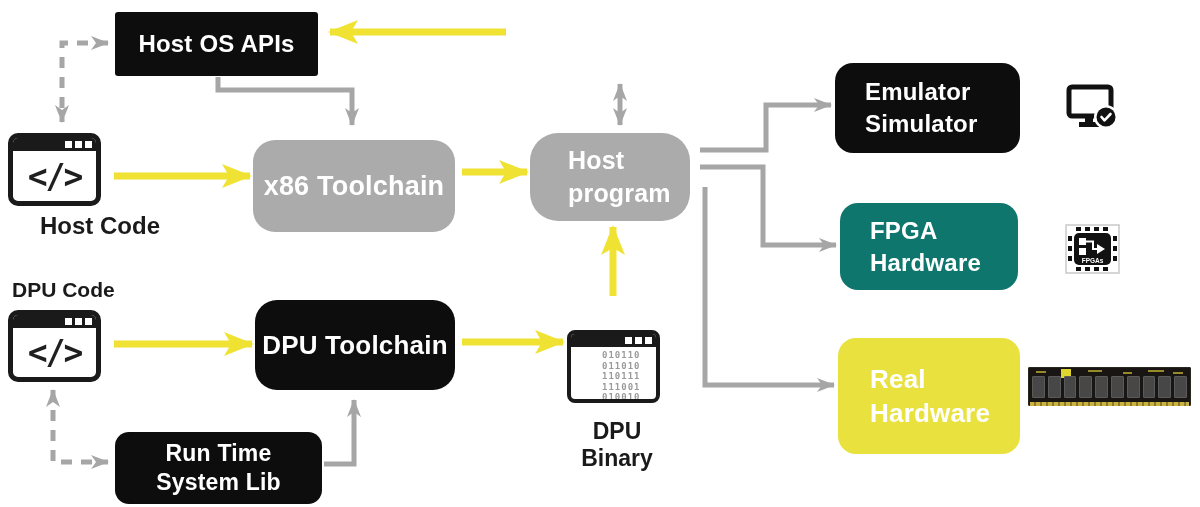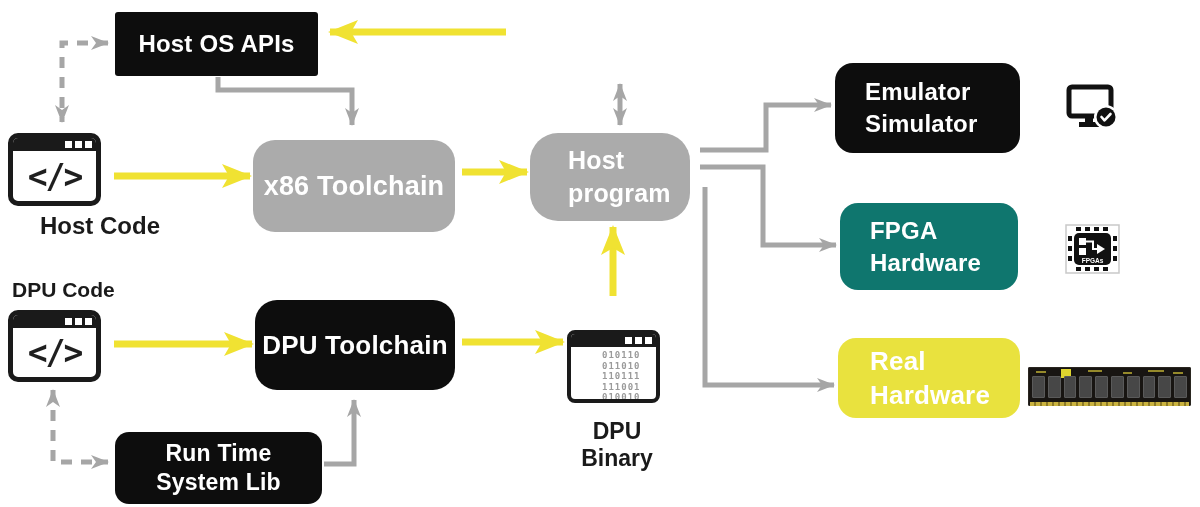--- a/index.html
+++ b/index.html
@@ -112,21 +112,21 @@
   <div class="box black left" style="left:835px;top:63px;width:185px;height:90px;border-radius:18px;font-size:24px;line-height:32px;padding-left:30px;">
     <span>Emulator</span>
     <span>Simulator</span>
   </div>
 
   <div class="box dgray left" style="left:840px;top:203px;width:178px;height:87px;border-radius:18px;font-size:24px;line-height:32px;padding-left:30px;">
     <span>FPGA</span>
     <span>Hardware</span>
   </div>
 
-  <div class="box yellow left" style="left:838px;top:338px;width:182px;height:80px;border-radius:18px;font-size:26px;line-height:34px;padding-left:32px;">
+  <div class="box yellow left" style="left:838px;top:338px;width:182px;height:116px;border-radius:18px;font-size:26px;line-height:34px;padding-left:32px;">
     <span>Real</span>
     <span>Hardware</span>
   </div>
 
   <div class="codewin" style="left:8px;top:133px;width:93px;height:73px;">
     <div class="titlebar">
       <span class="sq"></span>
       <span class="sq"></span>
       <span class="sq"></span>
     </div>

